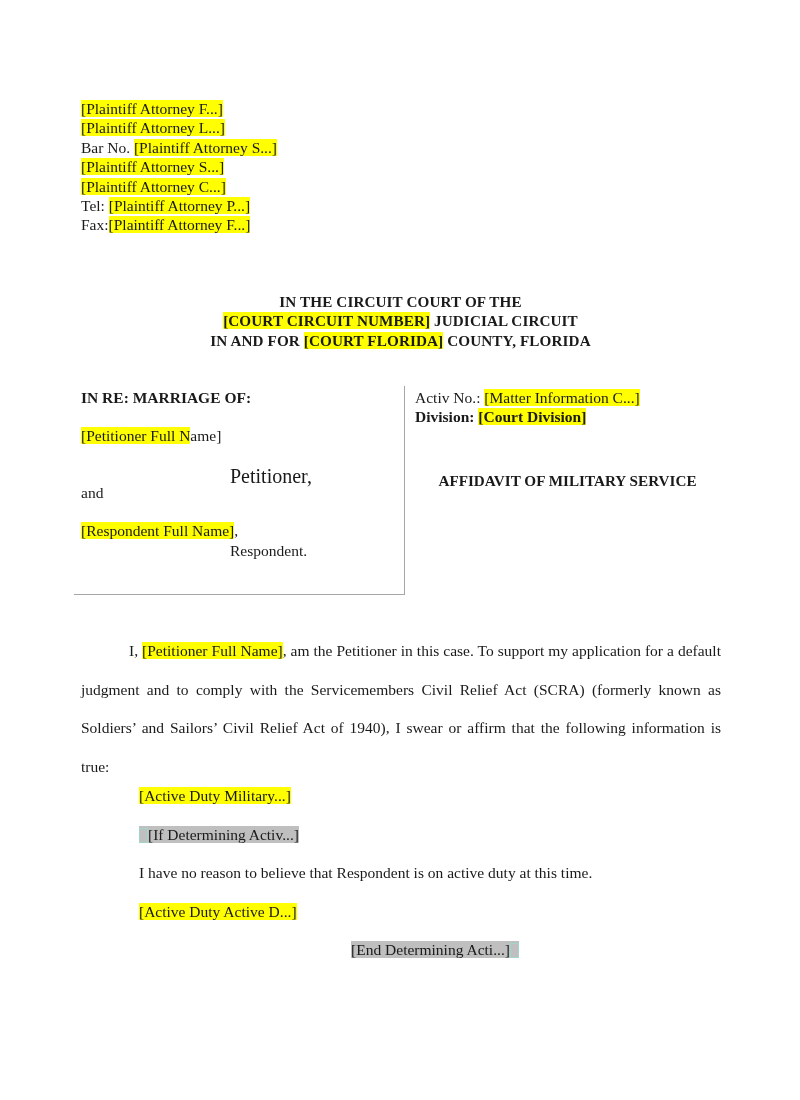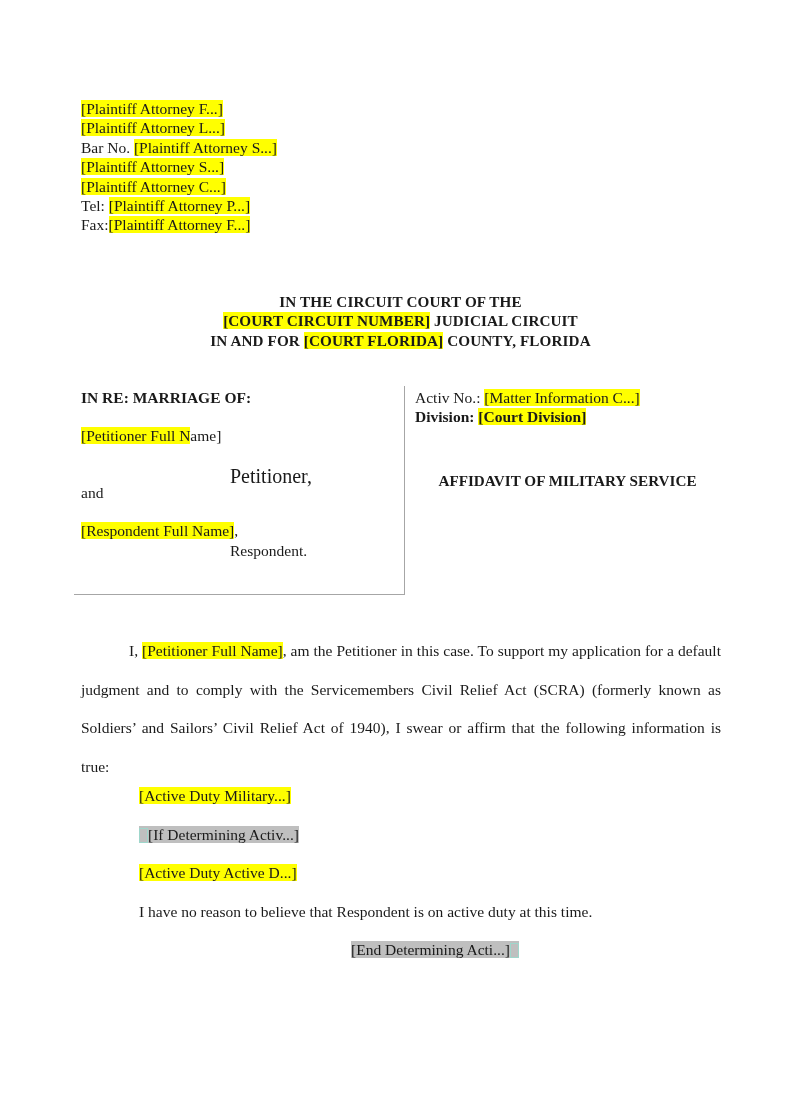--- a/index.html
+++ b/index.html
@@ -228,18 +228,18 @@
       <div class="cap-doctitle">AFFIDAVIT OF MILITARY SERVICE</div>
     </div>
 
   </div>
 
   <div class="body-para"><span>I, </span><span class="hl">[Petitioner Full Name]</span><span>, am the Petitioner in this case. To support my application for a default judgment and to comply with the Servicemembers Civil Relief Act (SCRA) (formerly known as Soldiers’ and Sailors’ Civil Relief Act of 1940), I swear or affirm that the following information is true:</span></div>
 
   <div class="merge-list">
     <div><span class="hl">[Active Duty Military...]</span></div>
     <div><span class="hl-gray"><span class="field-marker"></span><span>[If Determining Activ...]</span></span></div>
+    <div>I have no reason to believe that Respondent is on active duty at this time.</div>
     <div><span class="hl">[Active Duty Active D...]</span></div>
-    <div>I have no reason to believe that Respondent is on active duty at this time.</div>
     <div><span class="hl-gray"><span>[End Determining Acti...]</span><span class="field-marker"></span></span></div>
   </div>
 
 </div>
 
 </body></html>

